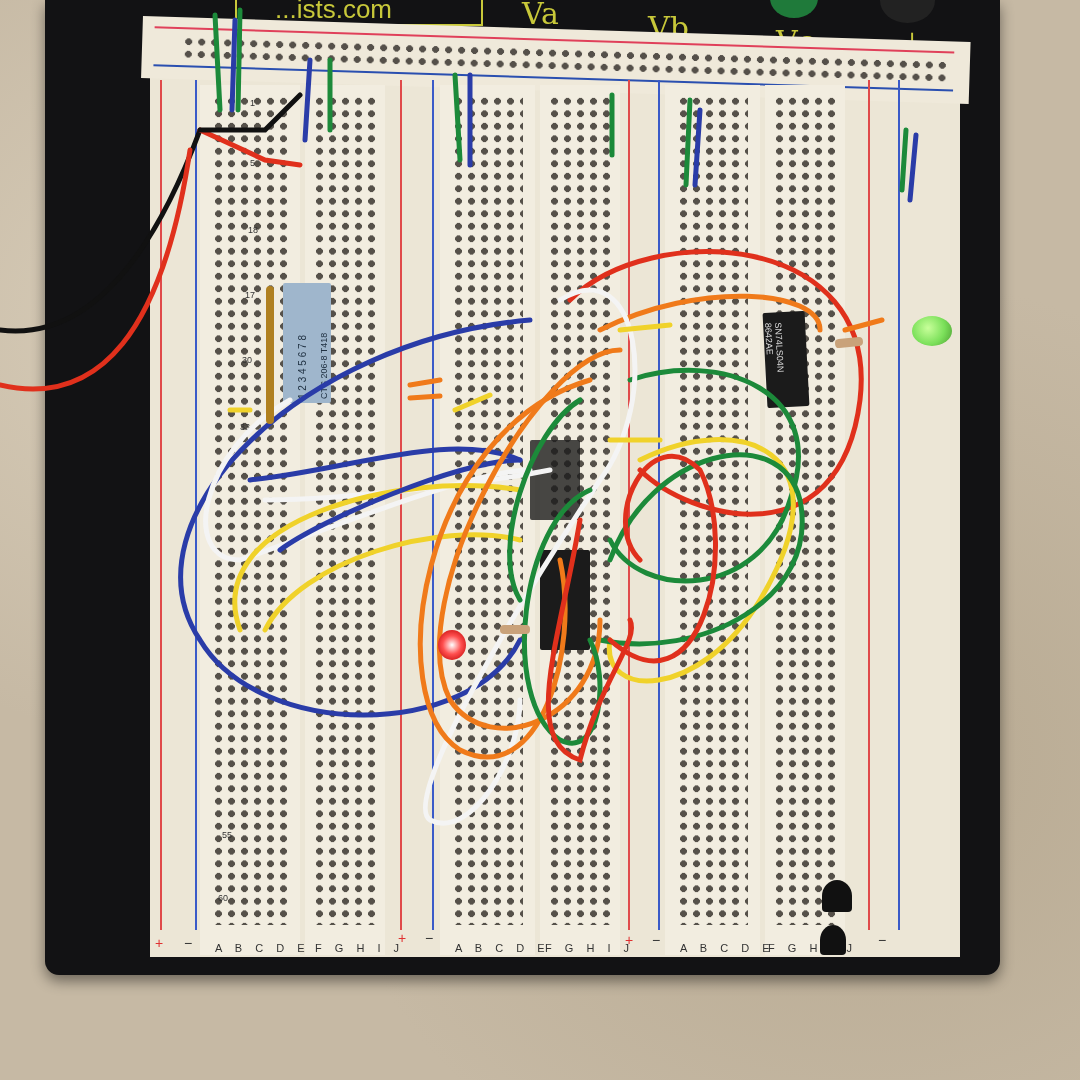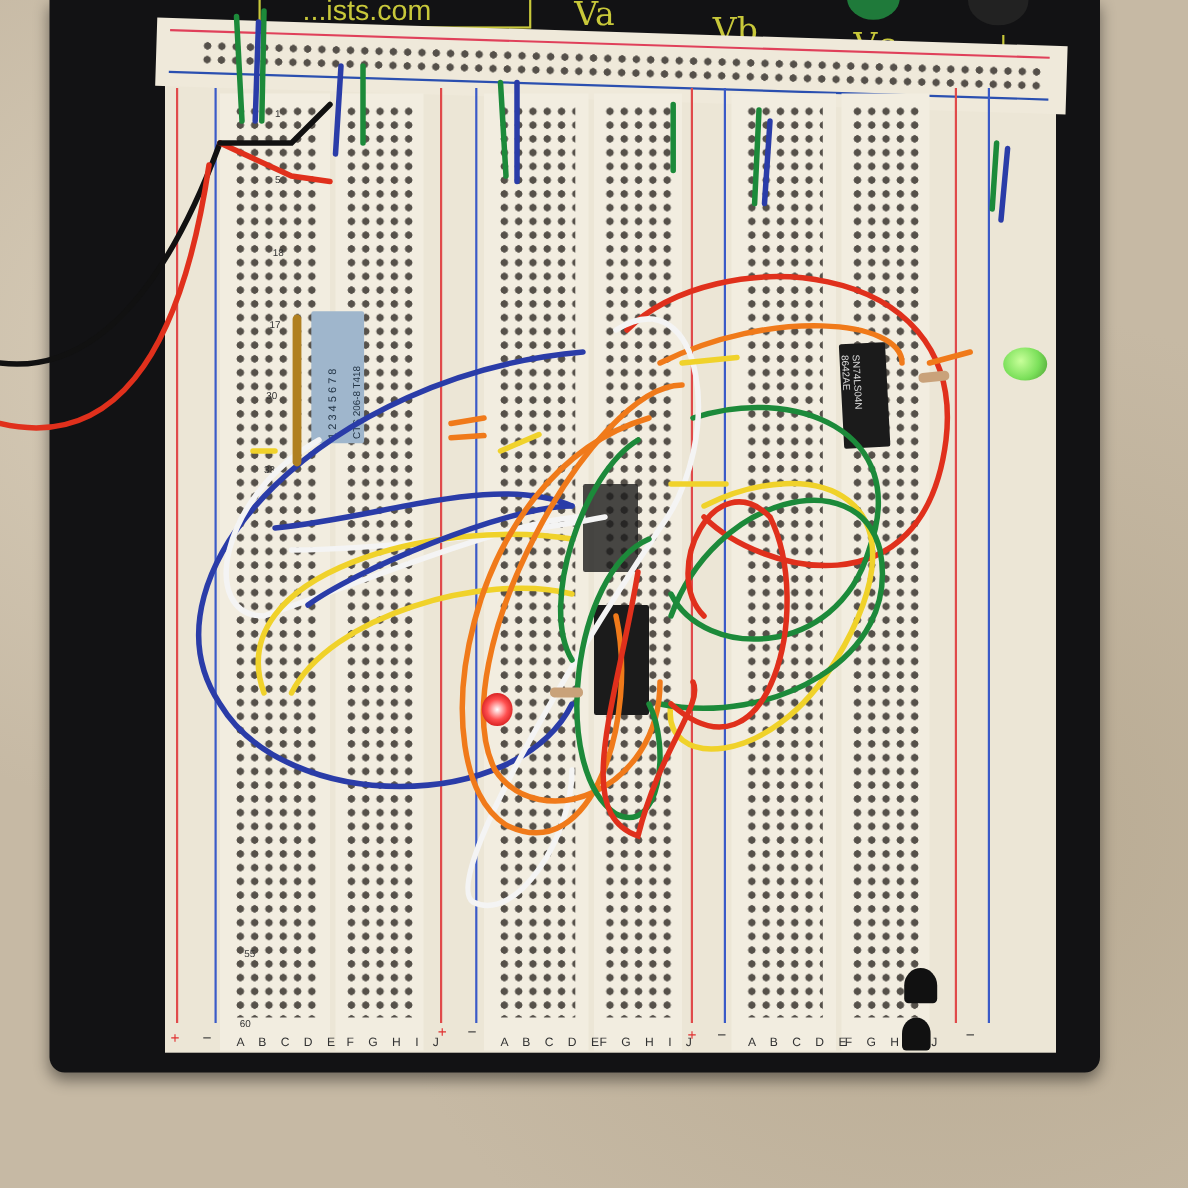--- a/index.html
+++ b/index.html
@@ -102,22 +102,22 @@
 <div class="col-labels" style="left:680px">A B C D E</div>
 <div class="col-labels" style="left:768px">F G H I J</div>
 <div class="pm" style="left:878px;top:932px;color:#333">−</div>
 
 <div class="rownum" style="left:250px;top:98px">1</div>
 <div class="rownum" style="left:250px;top:158px">5</div>
 <div class="rownum" style="left:248px;top:225px">18</div>
 <div class="rownum" style="left:245px;top:290px">17</div>
 <div class="rownum" style="left:242px;top:355px">30</div>
 <div class="rownum" style="left:240px;top:422px">33</div>
-<div class="rownum" style="left:222px;top:862px">55</div>
-<div class="rownum" style="left:218px;top:926px">60</div>
+<div class="rownum" style="left:222px;top:830px">55</div>
+<div class="rownum" style="left:218px;top:893px">60</div>
 
 <div class="dip">
   <div class="dip-text" style="left:14px;top:116px">1 2 3 4 5 6 7 8</div>
   <div class="dip-text" style="left:36px;top:116px;font-size:9px">CTS 206-8 T418</div>
 </div>
 
 <div class="chip" style="left:765px;top:312px;width:42px;height:95px;transform:rotate(-3deg)">
   <div class="chip-text" style="left:20px;top:10px">SN74LS04N</div>
   <div class="chip-text" style="left:10px;top:10px">8642AE</div>
 </div>

